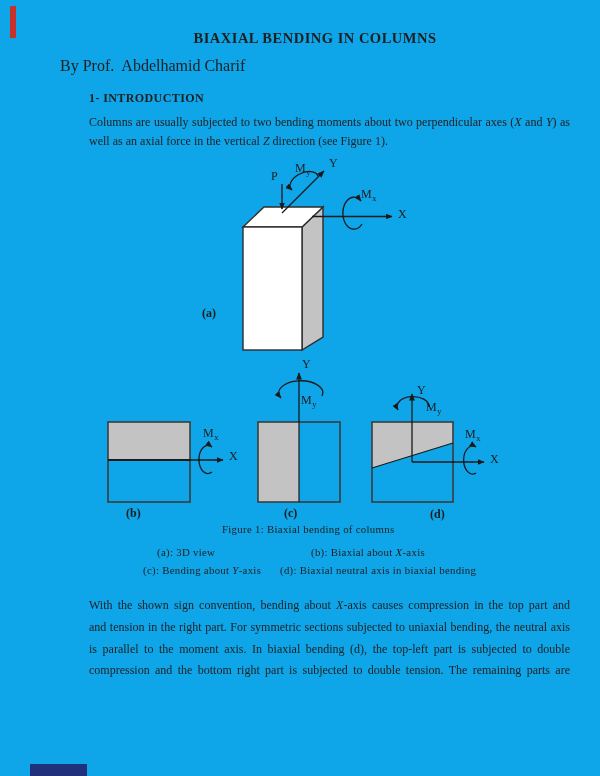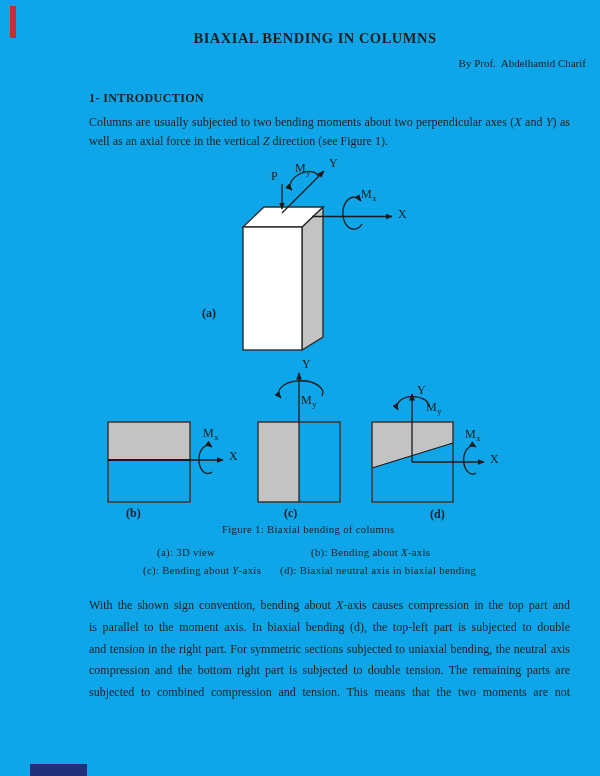--- a/index.html
+++ b/index.html
@@ -4,22 +4,22 @@
 <style>
   html,body{margin:0;padding:0;background:#ffffff;}
   .page{position:relative;width:600px;height:776px;background:#0ea5e9;overflow:hidden;
         font-family:"Liberation Serif","DejaVu Serif",serif;color:#1f1f1f;}
   .mark{position:absolute;}
   .red-mark{left:10px;top:6px;width:6px;height:32px;background:var(--red,#c8312b);}
   .blue-mark{left:30px;top:764px;width:57px;height:12px;background:var(--blue,#20307a);}
 
   .title{position:absolute;left:60px;top:30px;width:510px;text-align:center;
          font-size:14.5px;font-weight:600;letter-spacing:.5px;}
-  .byline{position:absolute;left:76px;top:57px;width:510px;text-align:right;
-          font-size:11px;white-space:pre;}
+  .byline{position:absolute;left:60px;top:57px;width:510px;text-align:left;
+          font-size:16px;white-space:pre;}
   .heading{position:absolute;left:89px;top:91px;font-size:12px;font-weight:600;letter-spacing:.4px;}
 
   .para{position:absolute;left:89px;width:481px;font-size:12px;}
   .intro{top:113px;line-height:19.2px;}
   .body-para{top:595px;line-height:21.8px;}
   .line{text-align:justify;text-align-last:justify;}
   .line.short{text-align-last:left;}
   .it{font-style:italic;}
 
   svg.fig{position:absolute;left:0;top:0;pointer-events:none;}
@@ -115,25 +115,24 @@
   <span class="tag" style="left:284px;top:507px;">(c)</span>
 
   <span class="lab" style="left:417px;top:384px;">Y</span>
   <span class="lab" style="left:426px;top:401px;"><span>M</span><span class="sub">y</span></span>
   <span class="lab" style="left:465px;top:428px;"><span>M</span><span class="sub">x</span></span>
   <span class="lab" style="left:490px;top:453px;">X</span>
   <span class="tag" style="left:430px;top:508px;">(d)</span>
 
   <span class="figcap cap-main">Figure 1: Biaxial bending of columns</span>
   <span class="figcap cap-a"><span>(a): 3D view</span></span>
-  <span class="figcap cap-b"><span>(b): Bending about </span><span class="it">X</span><span>-axis</span></span>
+  <span class="figcap cap-b"><span>(b): Biaxial about </span><span class="it">X</span><span>-axis</span></span>
   <span class="figcap cap-c"><span>(c): Bending about </span><span class="it">Y</span><span>-axis</span></span>
   <span class="figcap cap-d"><span>(d): Biaxial neutral axis in biaxial bending</span></span>
 
   <div class="para body-para">
     <div class="line"><span>With the shown sign convention, bending about </span><span class="it">X</span><span>-axis causes compression in the top part and</span></div>
+    <div class="line"><span>and tension in the right part. For symmetric sections subjected to uniaxial bending, the neutral axis</span></div>
     <div class="line"><span>is parallel to the moment axis. In biaxial bending (d), the top-left part is subjected to double</span></div>
-    <div class="line"><span>and tension in the right part. For symmetric sections subjected to uniaxial bending, the neutral axis</span></div>
     <div class="line"><span>compression and the bottom right part is subjected to double tension. The remaining parts are</span></div>
-    <div class="line"><span>subjected to combined compression and tension. This means that the two moments are not</span></div>
   </div>
 
 </div>
 
 </body></html>

